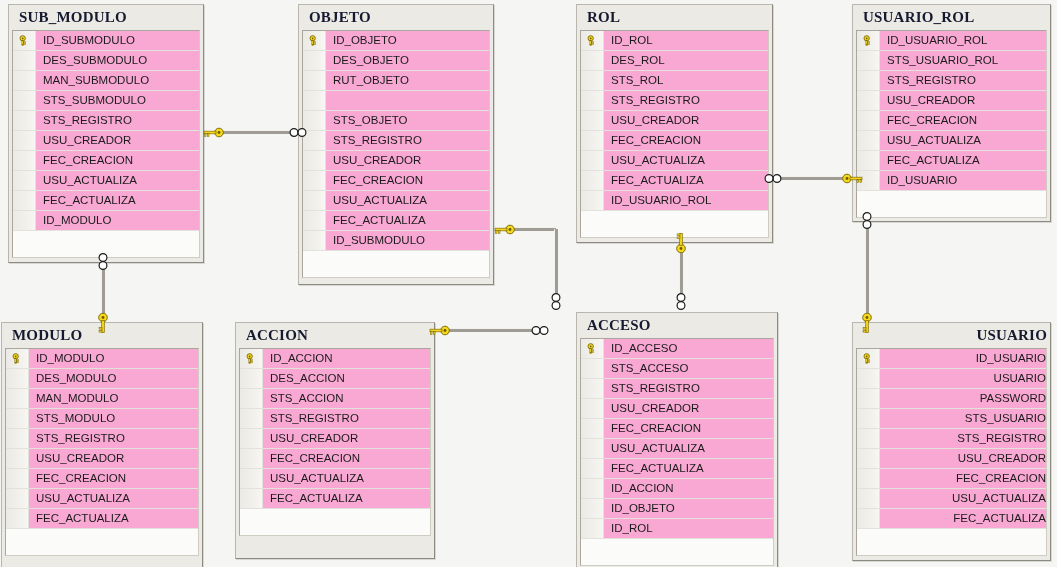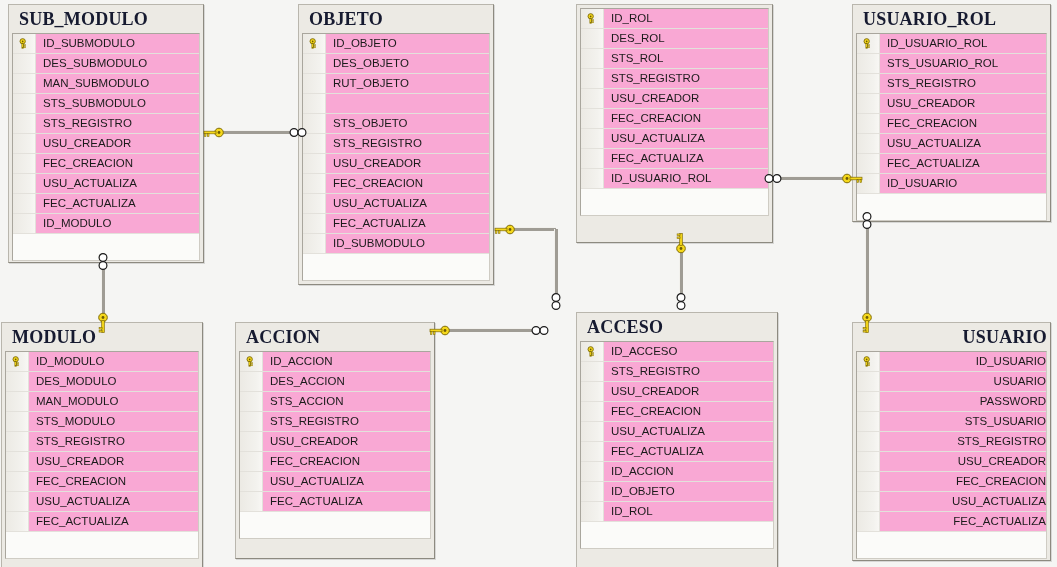--- a/index.html
+++ b/index.html
@@ -24,21 +24,21 @@
     border: 1px solid #8d8a80;
     border-top-color: #b9b6ad;
     border-left-color: #b9b6ad;
     box-shadow: 1px 1px 0 rgba(0,0,0,0.12);
     padding: 3px;
     z-index: 5;
   }
   .entity-title {
     font-family: "Liberation Serif", serif;
     font-weight: bold;
-    font-size: 18px;
+    font-size: 15px;
     color: #161a30;
     letter-spacing: 0.2px;
     padding: 2px 0 4px 7px;
     line-height: 1.05;
     white-space: nowrap;
     user-select: none;
   }
   .entity-body {
     background: #f9a8d4;
     border: 1px solid #a9a69d;
@@ -213,20 +213,21 @@
           <div class="attr-name">FEC_ACTUALIZA</div>
         </div>
         <div class="attr-row">
           <div class="attr-gutter"></div>
           <div class="attr-name">ID_SUBMODULO</div>
         </div>
         <div class="entity-filler"></div>
       </div>
     </div>
     <div class="entity" style="left: 576px; top: 4px; width: 197px; height: 239px;">
+      <div class="entity-title">ROL</div>
       <div class="entity-body">
         <div class="attr-row">
           <div class="attr-gutter">
             <svg class="key-glyph" width="12" height="12" viewBox="0 0 12 12">
     <circle cx="4" cy="3.6" r="2.9" fill="#f5d81b" stroke="#7d6a05" stroke-width="1"></circle>
     <circle cx="4" cy="3.6" r="0.95" fill="#6b5a04"></circle>
     <rect x="3.1" y="5.6" width="1.9" height="5.6" fill="#f5d81b" stroke="#7d6a05" stroke-width="0.6"></rect>
     <rect x="5" y="7.3" width="2.1" height="1.2" fill="#f5d81b" stroke="#7d6a05" stroke-width="0.5"></rect>
     <rect x="5" y="9.5" width="2.1" height="1.2" fill="#f5d81b" stroke="#7d6a05" stroke-width="0.5"></rect>
   </svg>
@@ -417,20 +418,24 @@
           <div class="attr-gutter">
             <svg class="key-glyph" width="12" height="12" viewBox="0 0 12 12">
     <circle cx="4" cy="3.6" r="2.9" fill="#f5d81b" stroke="#7d6a05" stroke-width="1"></circle>
     <circle cx="4" cy="3.6" r="0.95" fill="#6b5a04"></circle>
     <rect x="3.1" y="5.6" width="1.9" height="5.6" fill="#f5d81b" stroke="#7d6a05" stroke-width="0.6"></rect>
     <rect x="5" y="7.3" width="2.1" height="1.2" fill="#f5d81b" stroke="#7d6a05" stroke-width="0.5"></rect>
     <rect x="5" y="9.5" width="2.1" height="1.2" fill="#f5d81b" stroke="#7d6a05" stroke-width="0.5"></rect>
   </svg>
           </div>
           <div class="attr-name">ID_ACCESO</div>
+        </div>
+        <div class="attr-row">
+          <div class="attr-gutter"></div>
+          <div class="attr-name">STS_ACCESO</div>
         </div>
         <div class="attr-row">
           <div class="attr-gutter"></div>
           <div class="attr-name">STS_REGISTRO</div>
         </div>
         <div class="attr-row">
           <div class="attr-gutter"></div>
           <div class="attr-name">USU_CREADOR</div>
         </div>
         <div class="attr-row">

